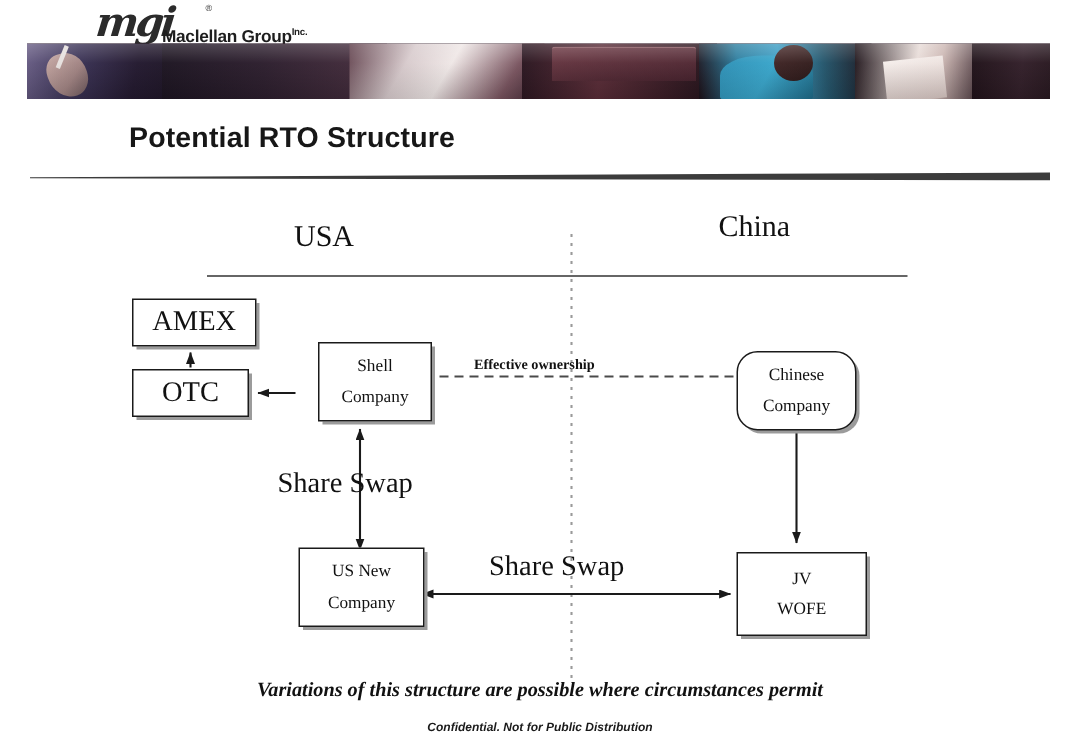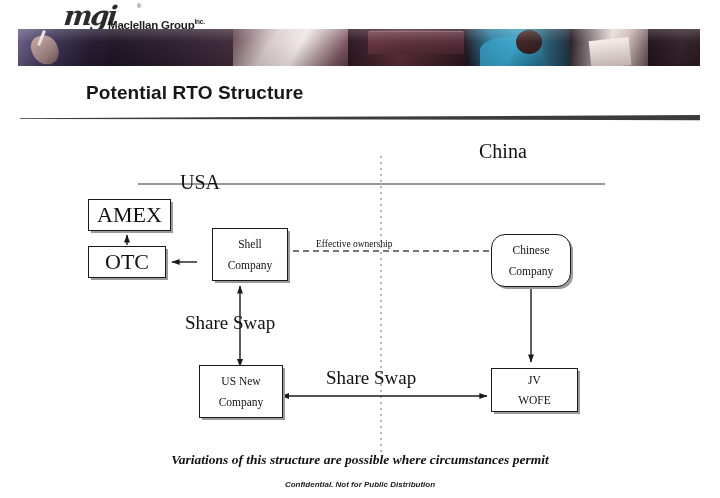--- a/index.html
+++ b/index.html
@@ -149,58 +149,58 @@
     height: 340px;
   }
   #diagram svg { display: block; }
 
   .region-label {
     position: absolute;
     font-family: "Liberation Serif", serif;
     font-size: 20px;
     color: #111;
   }
-  #label-usa   { left: 180px; top: 19px; margin-top: 24px; }
+  #label-usa   { left: 196px; top: 19px; }
   #label-china { left: 479px; top: 12px; }
 
   .nodebox {
     position: absolute;
     background: #ffffff;
     border: 1px solid #1a1a1a;
     box-shadow: 2.5px 2.5px 0 -0.5px #9b9b9b;
     font-family: "Liberation Serif", serif;
     color: #111;
     display: flex;
     flex-direction: column;
     align-items: center;
     justify-content: center;
     box-sizing: border-box;
     text-align: center;
   }
   .nodebox .ln { line-height: 1.05; display:block; }
-  .big { font-size: 22px; }
+  .big { font-size: 19px; }
   .sml { font-size: 11.5px; }
   .sml .ln + .ln { margin-top: 8px; }
 
   #box-amex  { left: 88px;  top: 71px;  width: 83px;  height: 32px; }
   #box-otc   { left: 88px;  top: 118px; width: 78px;  height: 32px; }
   #box-shell { left: 198px; top: 100px; width: 76px;  height: 53px; margin-left: 14px; }
   #box-chinese { left: 491px; top: 106px; width: 80px; height: 53px; border-radius: 14px; }
   #box-usnew { left: 199px; top: 237px; width: 84px;  height: 53px; }
-  #box-jv    { left: 491px; top: 240px; width: 87px;  height: 44px; }
+  #box-jv    { left: 491px; top: 240px; width: 87px;  height: 56px; }
 
   .edge-label {
     position: absolute;
     font-family: "Liberation Serif", serif;
     color: #111;
   }
   #lbl-eff {
     left: 316px; top: 111px;
     font-size: 9.5px;
-    font-weight: normal;
+    font-weight: bold;
   }
   #lbl-swap-v { left: 185px; top: 184px; font-size: 19px; }
   #lbl-swap-h { left: 326px; top: 239px; font-size: 19px; }
 
   
   #footnote {
     position: absolute;
     left: 0; top: 452px; width: 720px;
     text-align: center;
     font-family: "Liberation Serif", serif;

